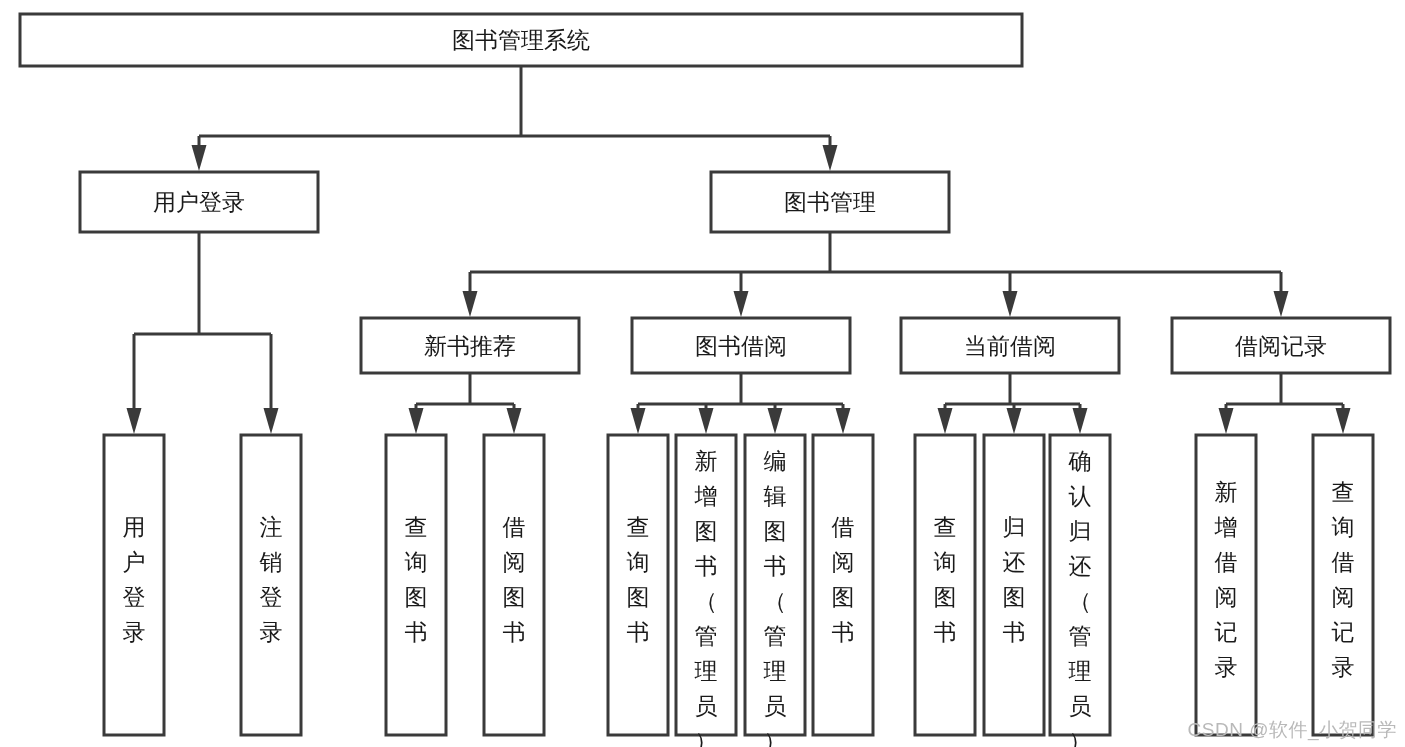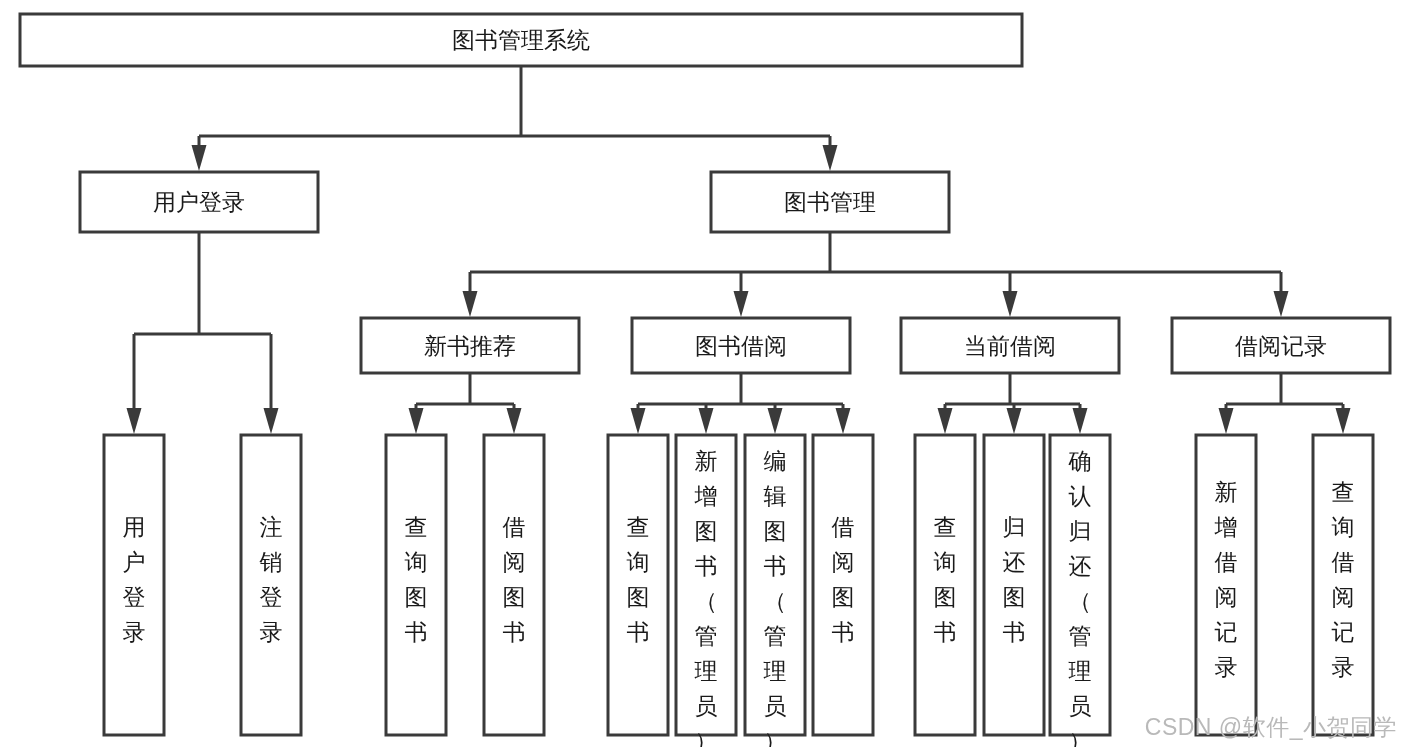--- a/index.html
+++ b/index.html
@@ -7,21 +7,21 @@
        font-family:"Liberation Sans","DejaVu Sans",sans-serif;}
   #diagram-root{position:relative;width:1405px;height:747px;background:#fff;}
   svg#flow{position:absolute;left:0;top:0;width:1405px;height:747px;}
   .node-box{fill:#ffffff;stroke:#3a3a3a;stroke-width:3;}
   .link-line{stroke:#3a3a3a;stroke-width:3;fill:none;stroke-linecap:butt;}
   .arrow-head{fill:#3a3a3a;stroke:none;}
   .node-label{font-family:"Liberation Sans","DejaVu Sans",sans-serif;
               fill:#1a1a1a;font-size:23px;text-anchor:middle;}
   .node-label-v{font-family:"Liberation Sans","DejaVu Sans",sans-serif;
                 fill:#1a1a1a;font-size:23px;text-anchor:middle;}
-  .watermark{position:absolute;right:8px;bottom:4px;font-size:23px;
+  .watermark{position:absolute;right:8px;bottom:4px;font-size:19px;
              color:#b9b9b9;font-family:"Liberation Sans","DejaVu Sans",sans-serif;
              white-space:nowrap;letter-spacing:.5px;}
 </style>
 </head>
 <body>
 
 <div id="diagram-root">
   <svg id="flow" viewBox="0 0 1405 747">
     <g id="edges-layer">
         <g>

